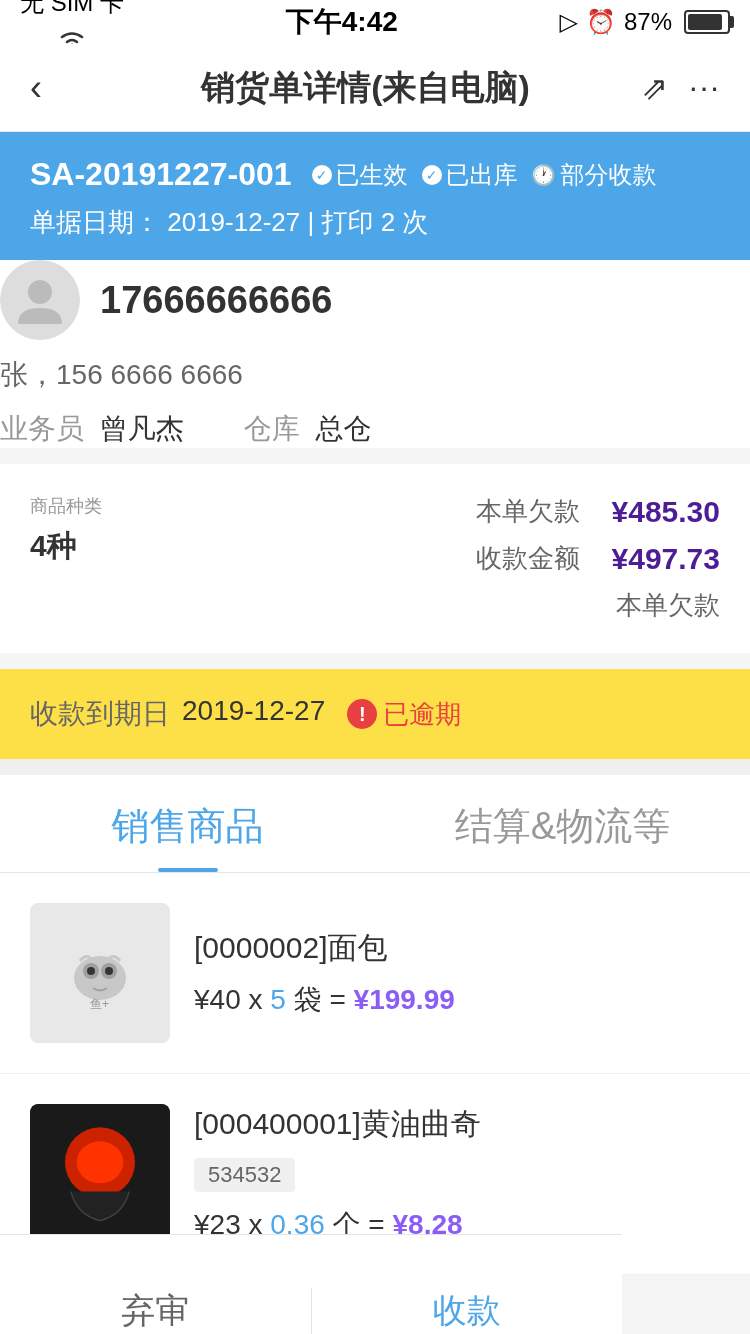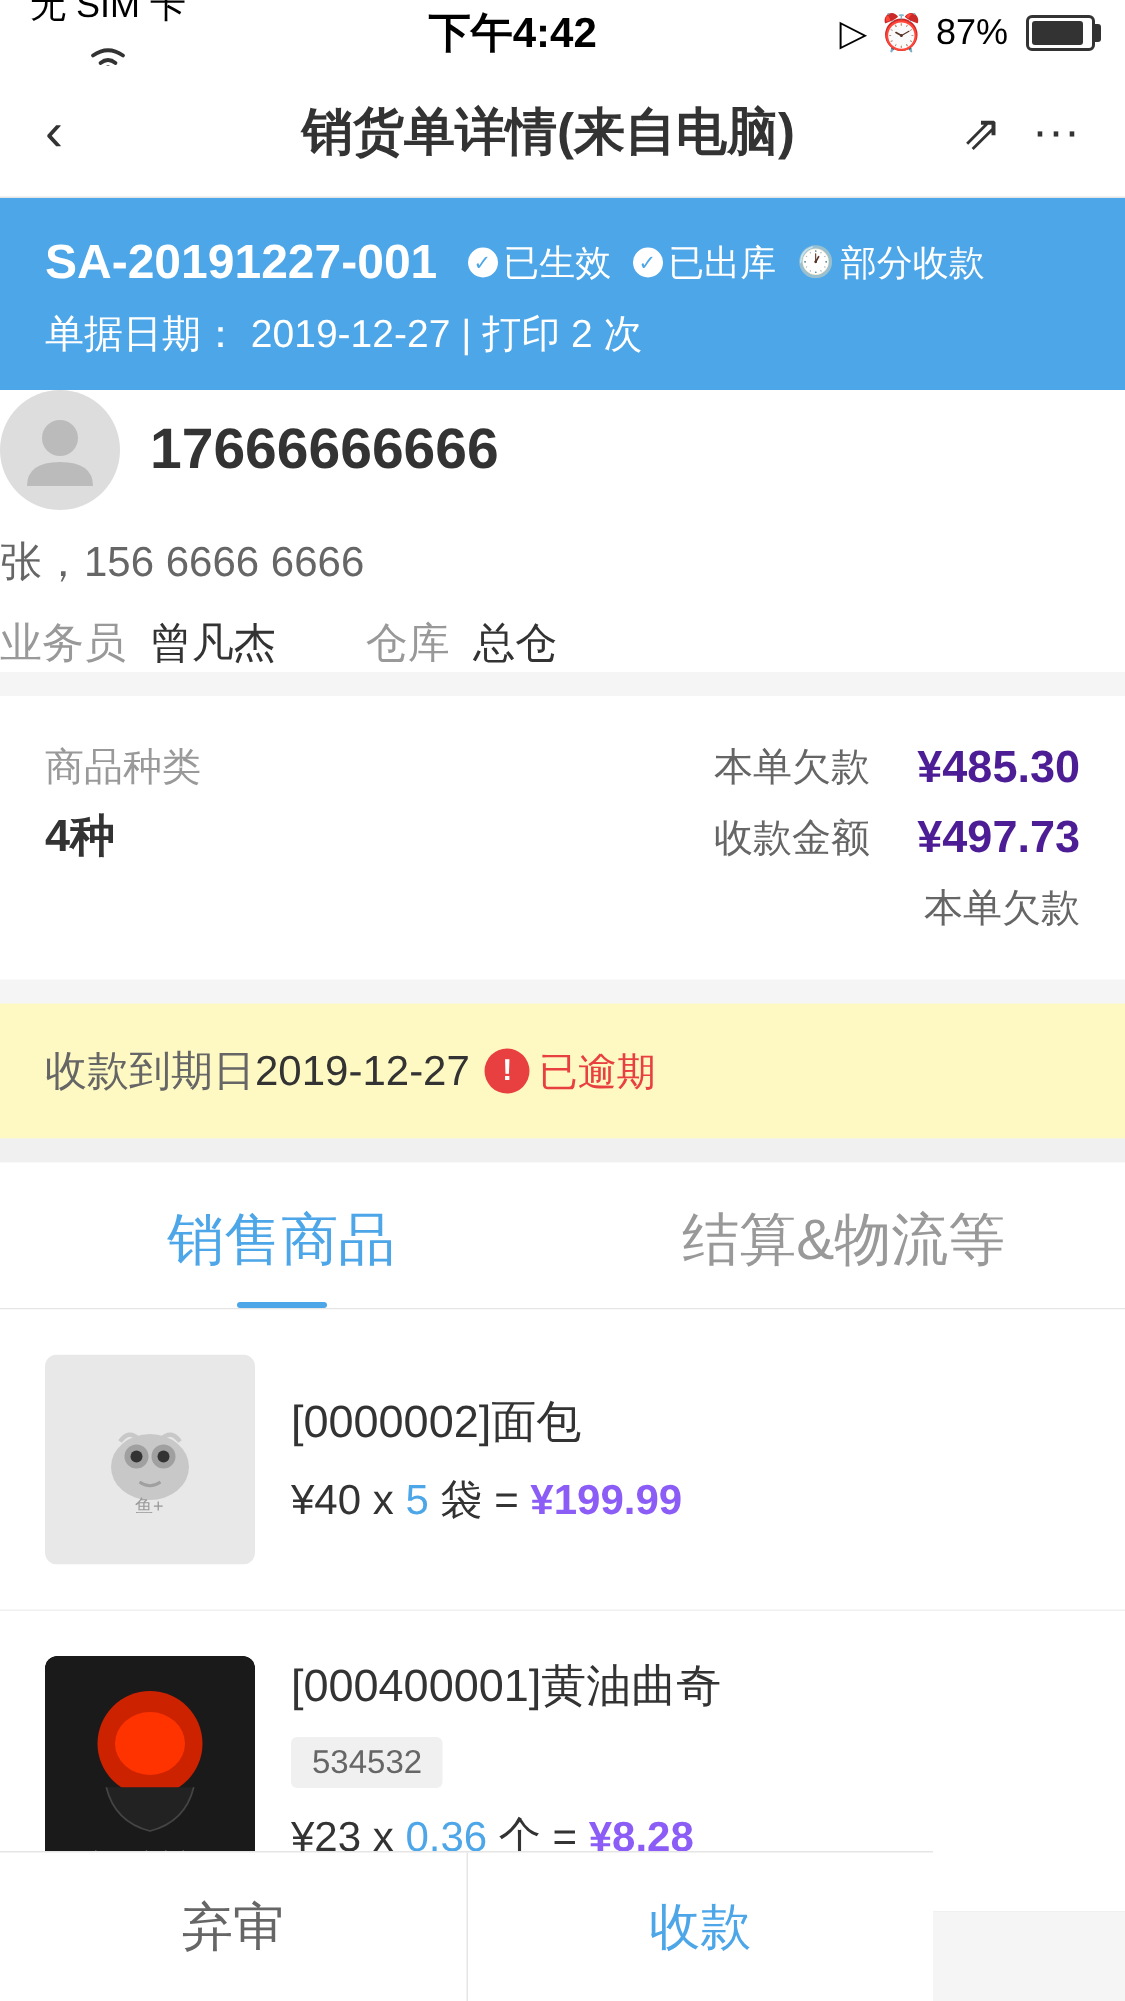--- a/index.html
+++ b/index.html
@@ -190,21 +190,21 @@
       display: flex;
       justify-content: space-between;
       align-items: flex-start;
     }
     .summary-left {
       display: flex;
       flex-direction: column;
       gap: 8px;
     }
     .summary-item-label {
-      font-size: 26px;
+      font-size: 18px;
       color: #999;
     }
     .summary-item-value {
       font-size: 30px;
       color: #333;
       font-weight: 600;
     }
     .summary-right {
       display: flex;
       flex-direction: column;
@@ -223,25 +223,25 @@
     .amount-value {
       font-size: 30px;
       font-weight: 600;
       color: #4c1d95;
       min-width: 120px;
       text-align: right;
     }
 
     
     .due-section {
-      background: #fef9c3;
+      background: #fde047;
       padding: 26px 30px;
       margin-bottom: 0;
       display: flex;
-      align-items: center;
+      gap: 12px;
       font-size: 28px;
       color: #666;
     }
     .due-label { color: #666; }
     .due-date { color: #333; margin-right: 10px; }
     .overdue-badge {
       display: flex;
       align-items: center;
       gap: 6px;
       color: #e84040;
@@ -346,20 +346,21 @@
     
     .bottom-bar {
       position: fixed;
       bottom: 0;
       left: 0;
       width: 622px;
       height: 100px;
       background: #fff;
       border-top: 1px solid #e5e5e5;
       display: flex;
+      align-items: flex-end;
     }
     .bottom-btn {
       flex: 1;
       display: flex;
       align-items: center;
       justify-content: center;
       font-size: 34px;
       cursor: pointer;
     }
     .btn-cancel {

